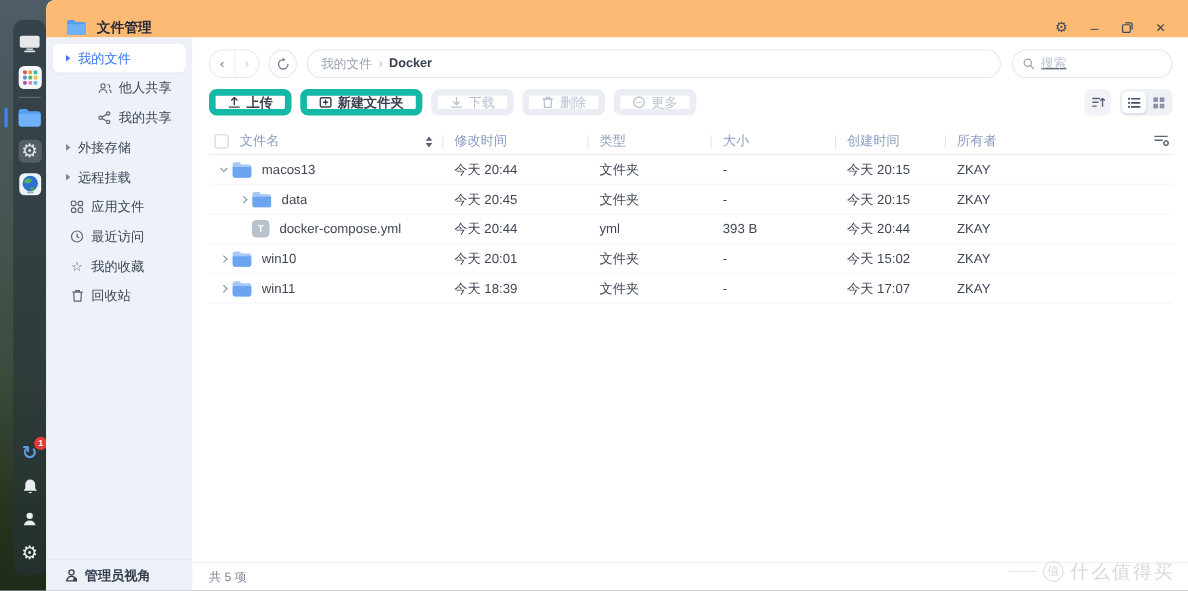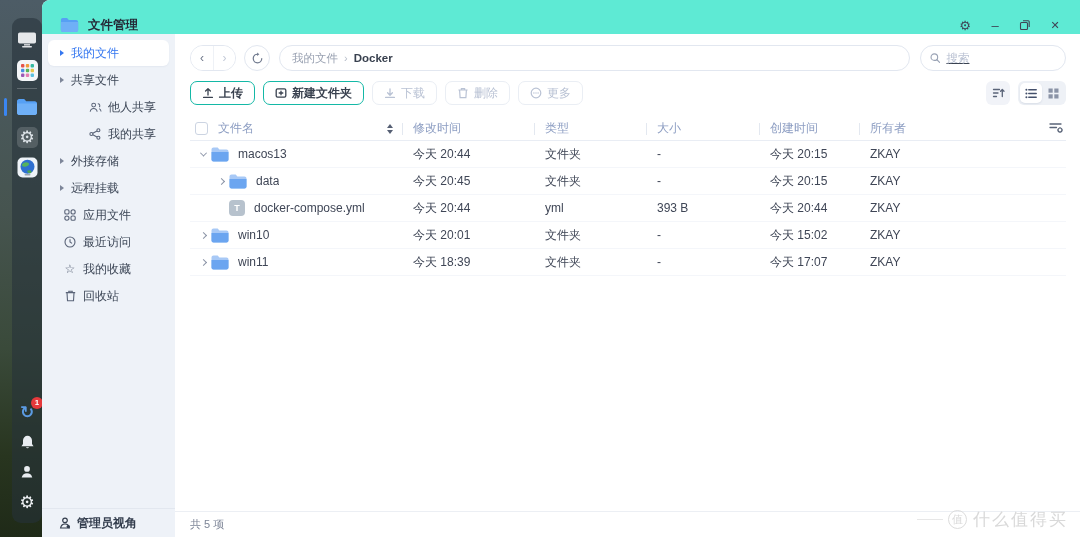--- a/index.html
+++ b/index.html
@@ -21,21 +21,21 @@
   .badge { position:absolute; top:-4px; right:-5px; min-width:12px; height:12px; padding:0 2px;
     background:#e6393c; color:#fff; font-size:8px; line-height:12px; text-align:center;
     border-radius:7px; font-weight:bold; }
   .glyph { color:#dfe5ea; font-size:15px; line-height:1; }
   .glyph.big { font-size:17px; }
   .sync-glyph { color:#5b9bે3; color:#5b9be3; font-size:17px; font-weight:bold; }
 
   
   .window { position:absolute; left:42px; top:0; right:0; bottom:0; background:#fff;
     border-top-left-radius:8px; display:flex; flex-direction:column; }
-  .titlebar { height:34px; display:flex; align-items:center; padding:16px 10px 0 18px; background:#5eead4;
+  .titlebar { height:34px; display:flex; align-items:center; padding:16px 10px 0 18px; background:#fdba74;
     border-top-left-radius:8px; flex:0 0 auto; }
   .title-text { font-size:12.5px; font-weight:bold; color:#252b38; margin-left:9px; }
   .win-controls { margin-left:auto; display:flex; align-items:center; }
   .win-btn { width:30px; height:26px; display:flex; align-items:center; justify-content:center;
     color:#3f4656; font-size:13px; cursor:default; }
   .window-body { flex:1; display:flex; min-height:0; }
 
   
   .sidebar { width:133px; background:#eef2f8; display:flex; flex-direction:column; padding:6px 0 0; flex:0 0 auto; }
   .side-item { height:26px; display:flex; align-items:center; margin:0 6px 1px; padding-left:12px;
@@ -66,21 +66,21 @@
   .crumb-root { color:#9aa2b2; }
   .crumb-sep { color:#b6bdc9; margin:0 6px; font-size:11px; }
   .crumb-cur { color:#39414f; font-weight:bold; }
   .search-box { width:146px; height:26px; border:1px solid #e2e7f0; border-radius:13px; margin-left:10px;
     display:flex; align-items:center; padding:0 9px; }
   .search-box input { border:none; outline:none; width:100%; font-size:11.5px; margin-left:6px;
     color:#39414f; font-family:inherit; background:transparent;text-decoration:underline; }
   .search-box input::placeholder { color:#b9c1d2; }
 
   .toolbar { display:flex; align-items:center; margin:10px 14px 0 15px; height:24px; flex:0 0 auto; }
-  .tb-btn { display:flex; align-items:center; height:24px; padding:0 11px; border:1px solid #14b8a6;
+  .tb-btn { display:flex; align-items:center; height:24px; padding:0 11px; border:6px solid #14b8a6;
     border-radius:7px; margin-right:8px; font-size:12px; font-weight:bold; color:#39414f; background:#fff; }
   .tb-btn svg { margin-right:5px; }
   .tb-btn.disabled { color:#b9c2d4; border-color:#eaeef4; font-weight:normal; }
   .tb-right { margin-left:auto; display:flex; align-items:center; }
   .sq-btn { width:24px; height:24px; border-radius:6px; background:#f1f3f8; display:flex;
     align-items:center; justify-content:center; }
   .segmented { display:flex; background:#eef1f6; border-radius:6px; padding:2px; margin-left:8px; }
   .seg { width:22px; height:20px; border-radius:5px; display:flex; align-items:center; justify-content:center; }
   .seg.active { background:#fff; box-shadow:0 1px 2px rgba(60,80,120,.12); }
 
@@ -225,24 +225,20 @@
           </div>
       </div>
     </div>
 
     <div class="window-body">
 
       <div class="sidebar">
         <div class="side-item active">
           <span class="caret"></span>
           <span>我的文件</span>
-        </div>
-        <div class="side-item">
-          <span class="caret"></span>
-          <span>共享文件</span>
         </div>
         <div class="side-item child">
           <span class="side-ico">
             <svg width="13" height="11" viewBox="0 0 14 12">
                 <circle cx="5" cy="3.4" r="2.1" fill="none" stroke="#5a6478" stroke-width="1.1"></circle>
                 <path d="M1.2 10.6c.4-2.4 2-3.6 3.8-3.6s3.4 1.2 3.8 3.6" fill="none" stroke="#5a6478" stroke-width="1.1"></path>
                 <path d="M9.5 2a2.1 2.1 0 011.6 3.6M11 7.2c1.2.5 1.9 1.5 2.1 3.2" fill="none" stroke="#5a6478" stroke-width="1.1"></path>
               </svg>
           </span>
           <span>他人共享</span>

